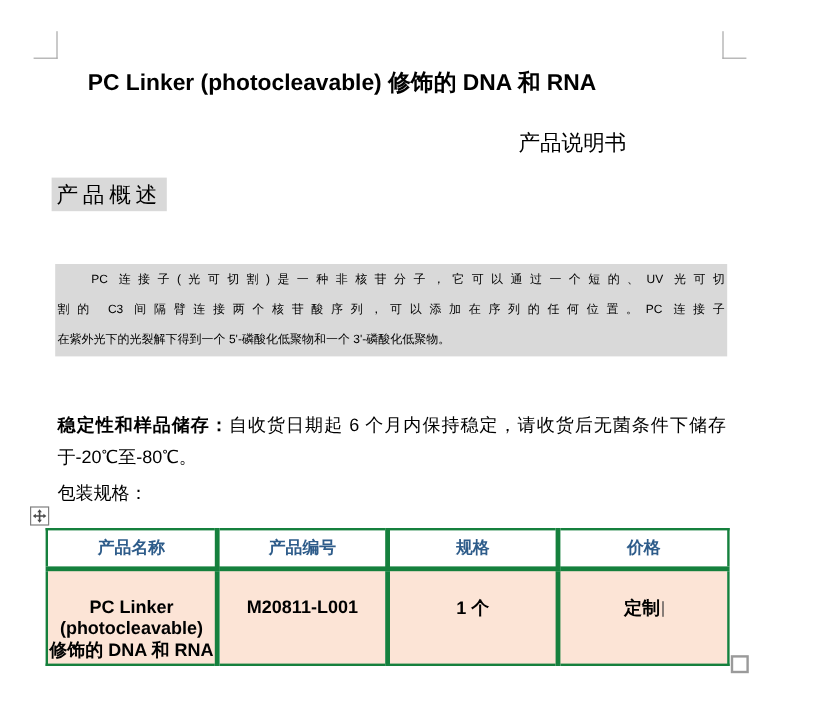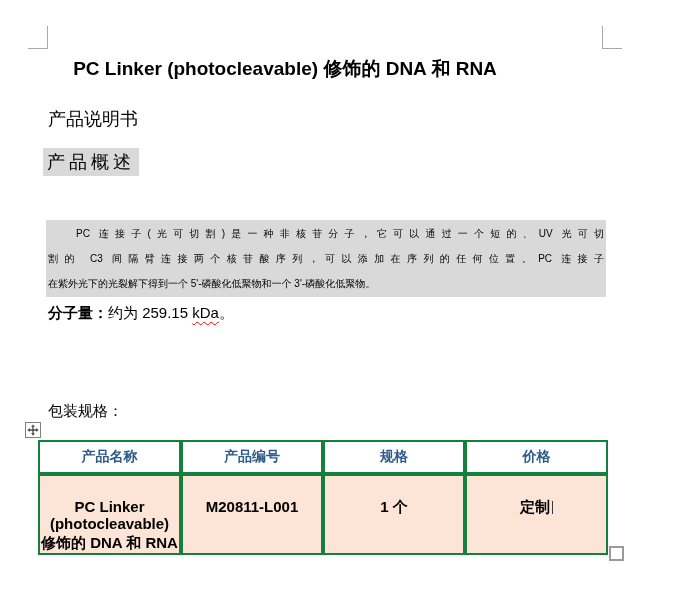--- a/index.html
+++ b/index.html
@@ -22,21 +22,21 @@
   .crop-tl-h { left: 28px; top: 48px; width: 20px; height: 1px; }
   .crop-tr-v { left: 602px; top: 26px; width: 1px; height: 23px; }
   .crop-tr-h { left: 602px; top: 48px; width: 20px; height: 1px; }
 
   .doc-title {
     position: absolute; left: 48px; right: 86px; top: 56px;
     text-align: center; font-size: 19px; font-weight: 700;
   }
   .doc-subtitle {
     position: absolute; left: 48px; right: 86px; top: 107px;
-    text-align: left; font-size: 18px; font-weight: 400;
+    text-align: right; font-size: 18px; font-weight: 400;
   }
   .overview-heading {
     position: absolute; left: 43px; top: 148px;
     height: 28px; line-height: 28px;
     background: var(--highlight, #d9d9d9);
     font-family: "Liberation Serif", serif;
     font-size: 18px; letter-spacing: 4px;
     padding: 0 4px 0 4px;
   }
   .overview-paragraph {
@@ -138,24 +138,24 @@
   <div class="doc-subtitle">产品说明书</div>
 
   <div class="overview-heading">产品概述</div>
 
   <div class="overview-paragraph">
     <div class="para-line first">PC 连接子(光可切割)是一种非核苷分子，它可以通过一个短的、UV 光可切</div>
     <div class="para-line">割的 C3 间隔臂连接两个核苷酸序列，可以添加在序列的任何位置。PC 连接子</div>
     <div class="para-line last">在紫外光下的光裂解下得到一个 5'-磷酸化低聚物和一个 3'-磷酸化低聚物。</div>
   </div>
 
-  <div class="mw-line">
-    <span class="label-bold">分子量：</span><span>约为 259.15 </span><span class="squiggle">kDa</span><span>。</span>
+
+  <div class="stability-line">
+    <span class="label-bold">稳定性和样品储存：</span><span>自收货日期起 6 个月内保持稳定，请收货后无菌条件下储存于-20℃至-80℃。</span>
   </div>
-
 
   <div class="packaging-line">包装规格：</div>
 
   <div class="table-move-handle">
     <span style="display:flex;">
       <svg width="12" height="12" viewBox="0 0 16 16">
         <path d="M8 0.5 L10.6 3.8 H8.9 V7.1 H12.2 V5.4 L15.5 8 L12.2 10.6 V8.9 H8.9 V12.2 H10.6 L8 15.5 L5.4 12.2 H7.1 V8.9 H3.8 V10.6 L0.5 8 L3.8 5.4 V7.1 H7.1 V3.8 H5.4 Z" fill="#4a4a4a"></path>
       </svg>
     </span>
   </div>

